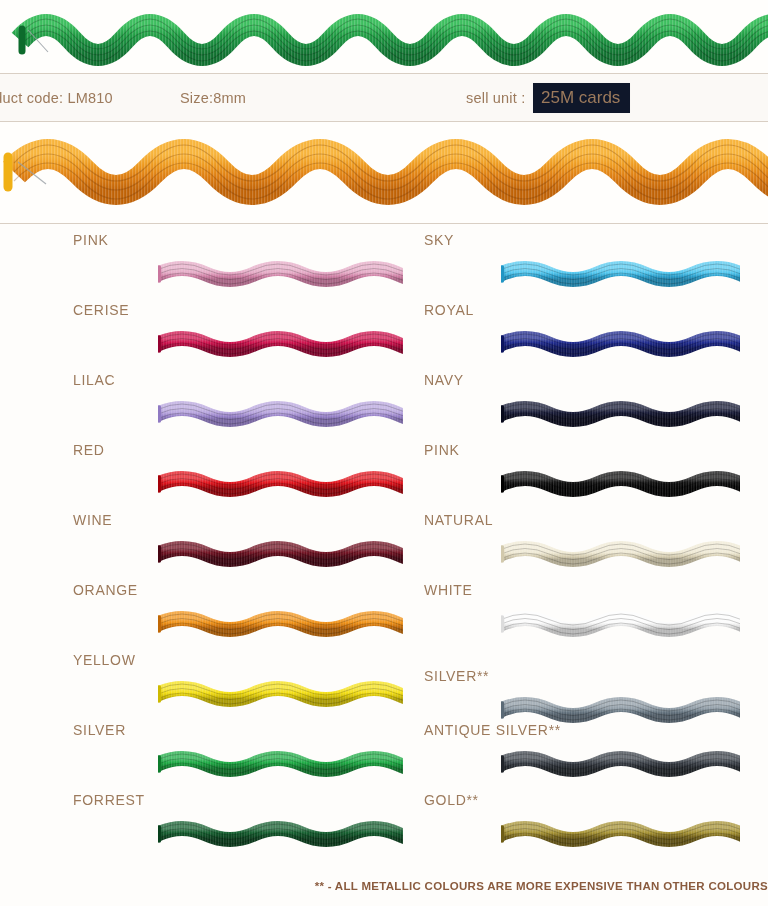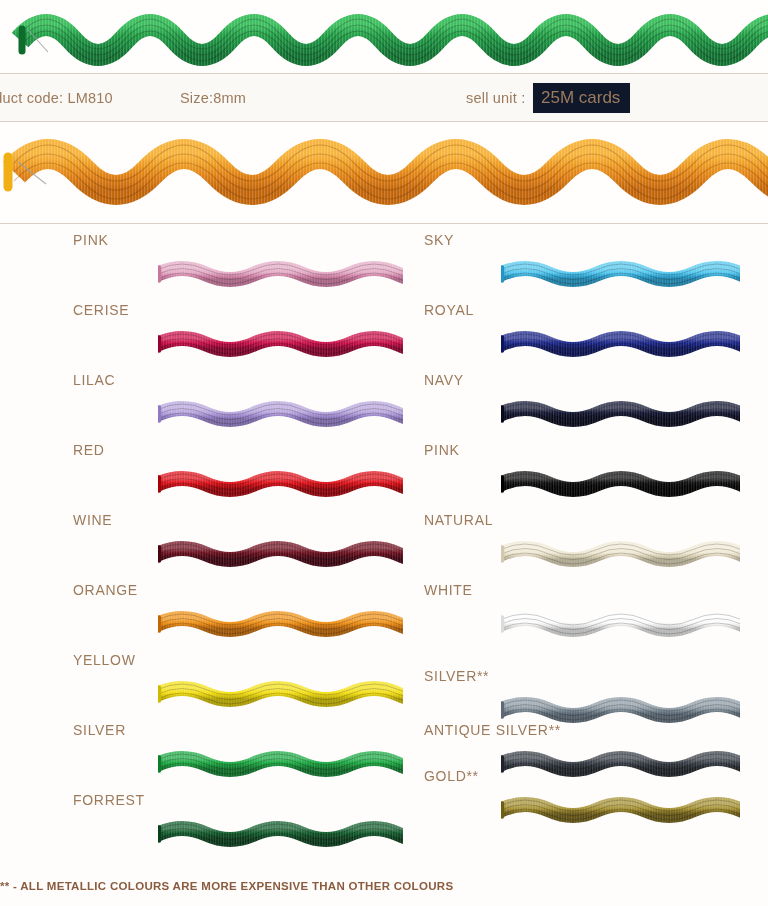--- a/index.html
+++ b/index.html
@@ -128,21 +128,21 @@
   #col-right .swatch-trim { left: 461px; width: 239px; }
 
   .swatch-trim svg { display: block; }
 
   
   #footer-note {
     position: absolute;
     left: 0;
     top: 880px;
     width: 768px;
-    text-align: left;
+    text-align: right;
     font-size: 11.5px;
     font-weight: bold;
     color: #8a5b3e;
     letter-spacing: 0.3px;
   }
 </style>
 </head>
 <body>
 
 <div class="page">
@@ -631,21 +631,21 @@
     </defs>
     <path d="M0,26 Q24,15 48,26 Q72,37 96,26 Q120,15 144,26 Q168,37 192,26 Q216,15 240,26 Q264,37 288,26" fill="none" stroke="url(#grr16)" stroke-width="15" stroke-linecap="butt"></path>
     <path d="M0,26 Q24,15 48,26 Q72,37 96,26 Q120,15 144,26 Q168,37 192,26 Q216,15 240,26 Q264,37 288,26" fill="none" stroke="url(#prr16)" stroke-width="15"></path>
     <path d="M0,21.5 Q24,10.5 48,21.5 Q72,32.5 96,21.5 Q120,10.5 144,21.5 Q168,32.5 192,21.5 Q216,10.5 240,21.5 Q264,32.5 288,21.5" fill="none" stroke="rgba(0,0,0,0.24)" stroke-width="0.825"></path>
               <path d="M0,26 Q24,15 48,26 Q72,37 96,26 Q120,15 144,26 Q168,37 192,26 Q216,15 240,26 Q264,37 288,26" fill="none" stroke="rgba(0,0,0,0.24)" stroke-width="0.825"></path>
               <path d="M0,30.5 Q24,19.5 48,30.5 Q72,41.5 96,30.5 Q120,19.5 144,30.5 Q168,41.5 192,30.5 Q216,19.5 240,30.5 Q264,41.5 288,30.5" fill="none" stroke="rgba(0,0,0,0.24)" stroke-width="0.825"></path>
     <path d="M1,19.5 L1,32.5" stroke="#20242a" stroke-width="4.5" stroke-linecap="round"></path>
   </svg>
           </div>
         </div>
-        <div class="swatch-row" style="top: 544px;">
+        <div class="swatch-row" style="top: 568px;">
           <div class="swatch-label">GOLD**</div>
           <div class="swatch-trim">
   <svg width="239" height="52" viewBox="0 0 239 52">
     <defs>
       <linearGradient id="grr17" x1="0" y1="0" x2="0" y2="1">
         <stop offset="0%" stop-color="#b8a85d"></stop>
         <stop offset="38%" stop-color="#a4902f"></stop>
         <stop offset="74%" stop-color="#6f5d14"></stop>
         <stop offset="100%" stop-color="#5b4c10"></stop>
       </linearGradient>

